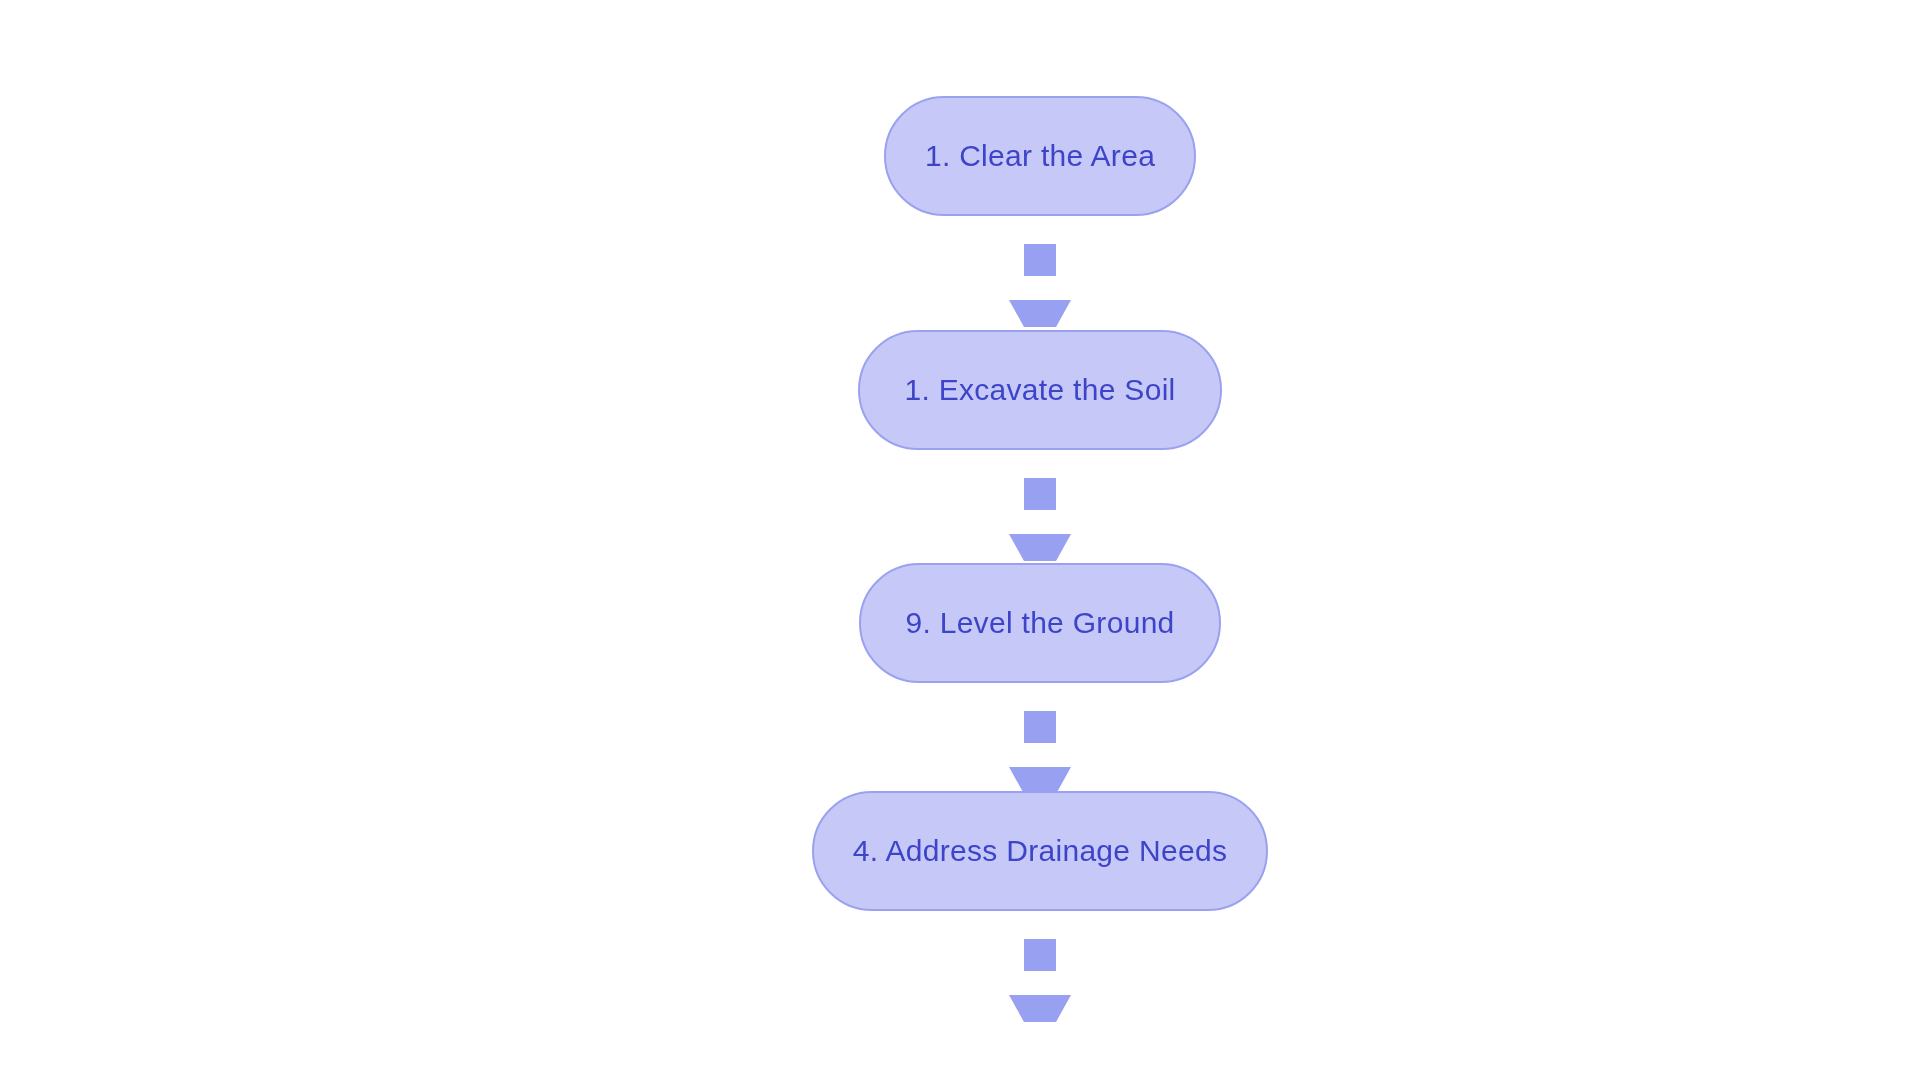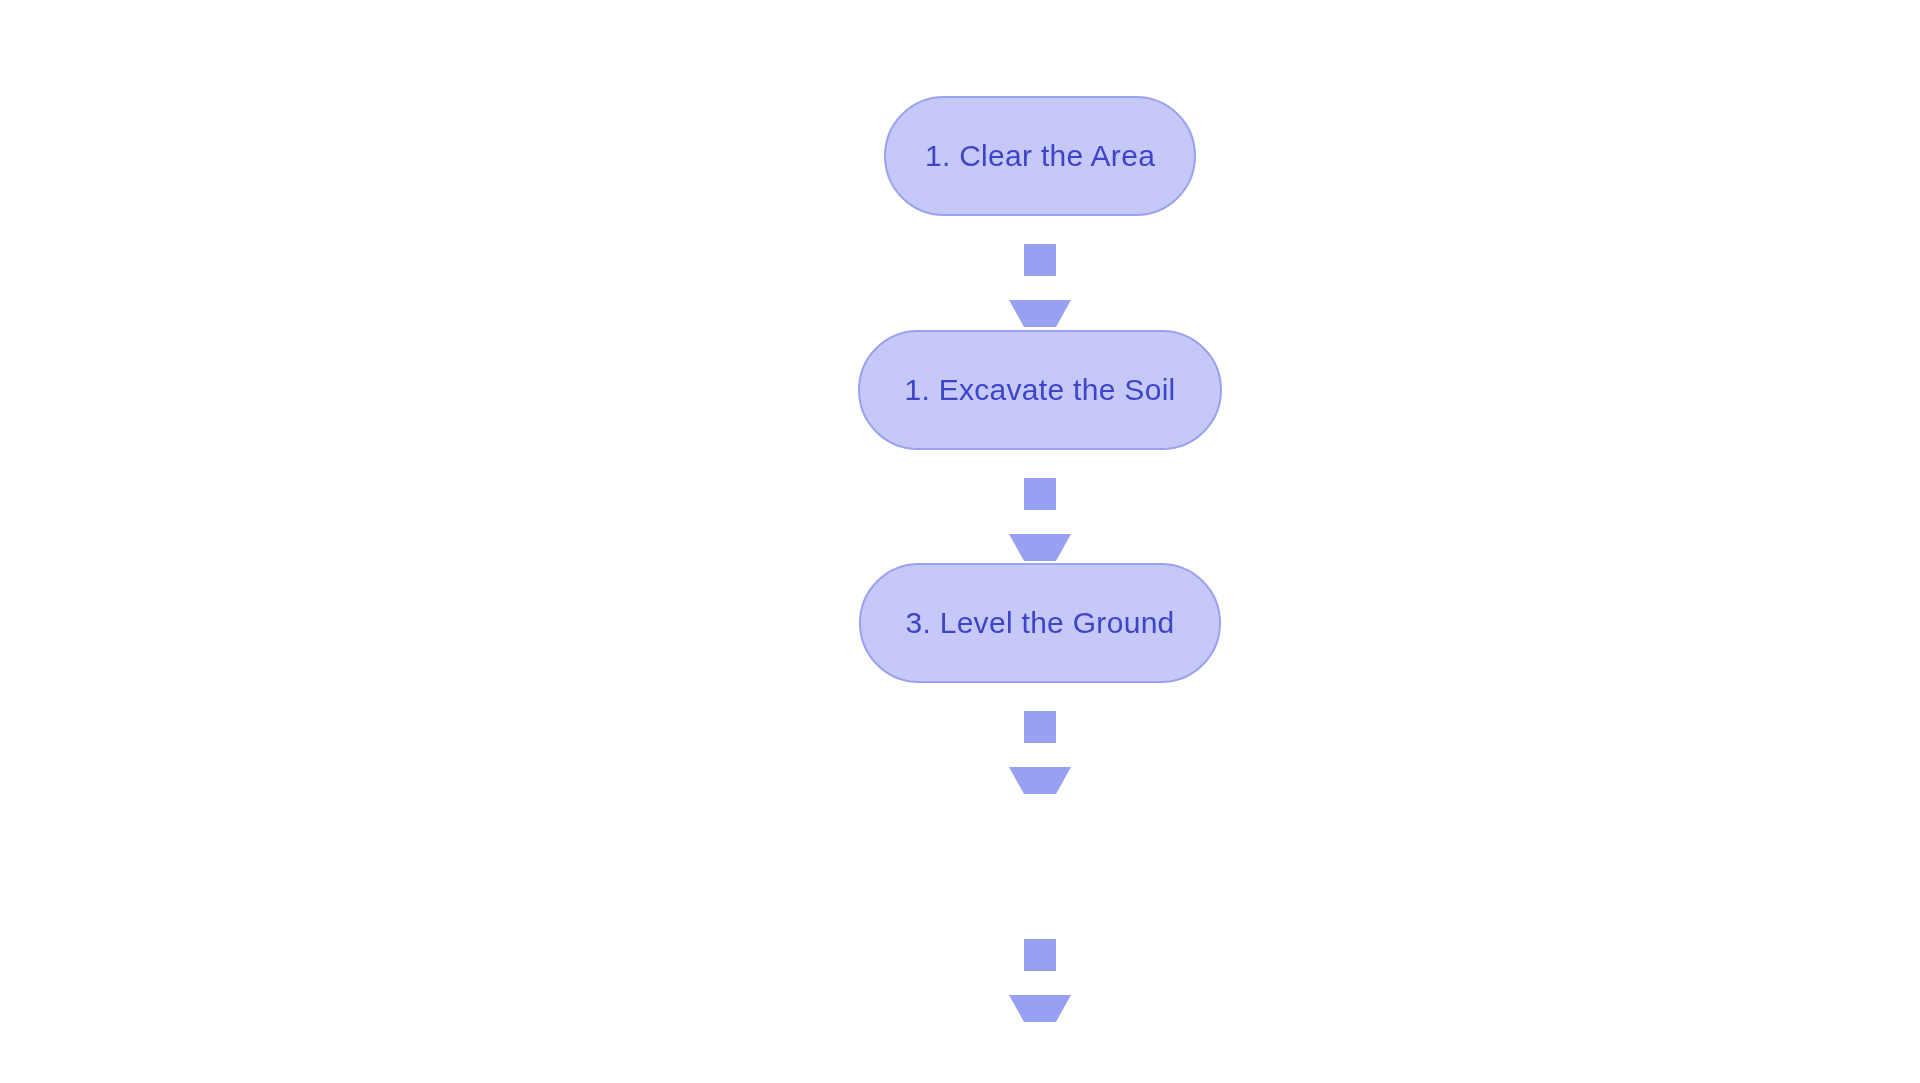--- a/index.html
+++ b/index.html
@@ -83,28 +83,31 @@
   <div class="node n2">
     <span>1. Excavate the Soil</span>
   </div>
 
   <div class="arrow a2">
     <div class="arrow-line"></div>
     <div class="arrow-head"></div>
   </div>
 
   <div class="node n3">
-    <span>3. Level the Ground</span>
+    <span>9. Level the Ground</span>
   </div>
 
   <div class="arrow a3">
     <div class="arrow-line"></div>
     <div class="arrow-head"></div>
   </div>
 
+  <div class="node n4">
+    <span>4. Address Drainage Needs</span>
+  </div>
 
   <div class="arrow a4">
     <div class="arrow-line"></div>
     <div class="arrow-head"></div>
   </div>
 
 
 </div>
 
 </body></html>

